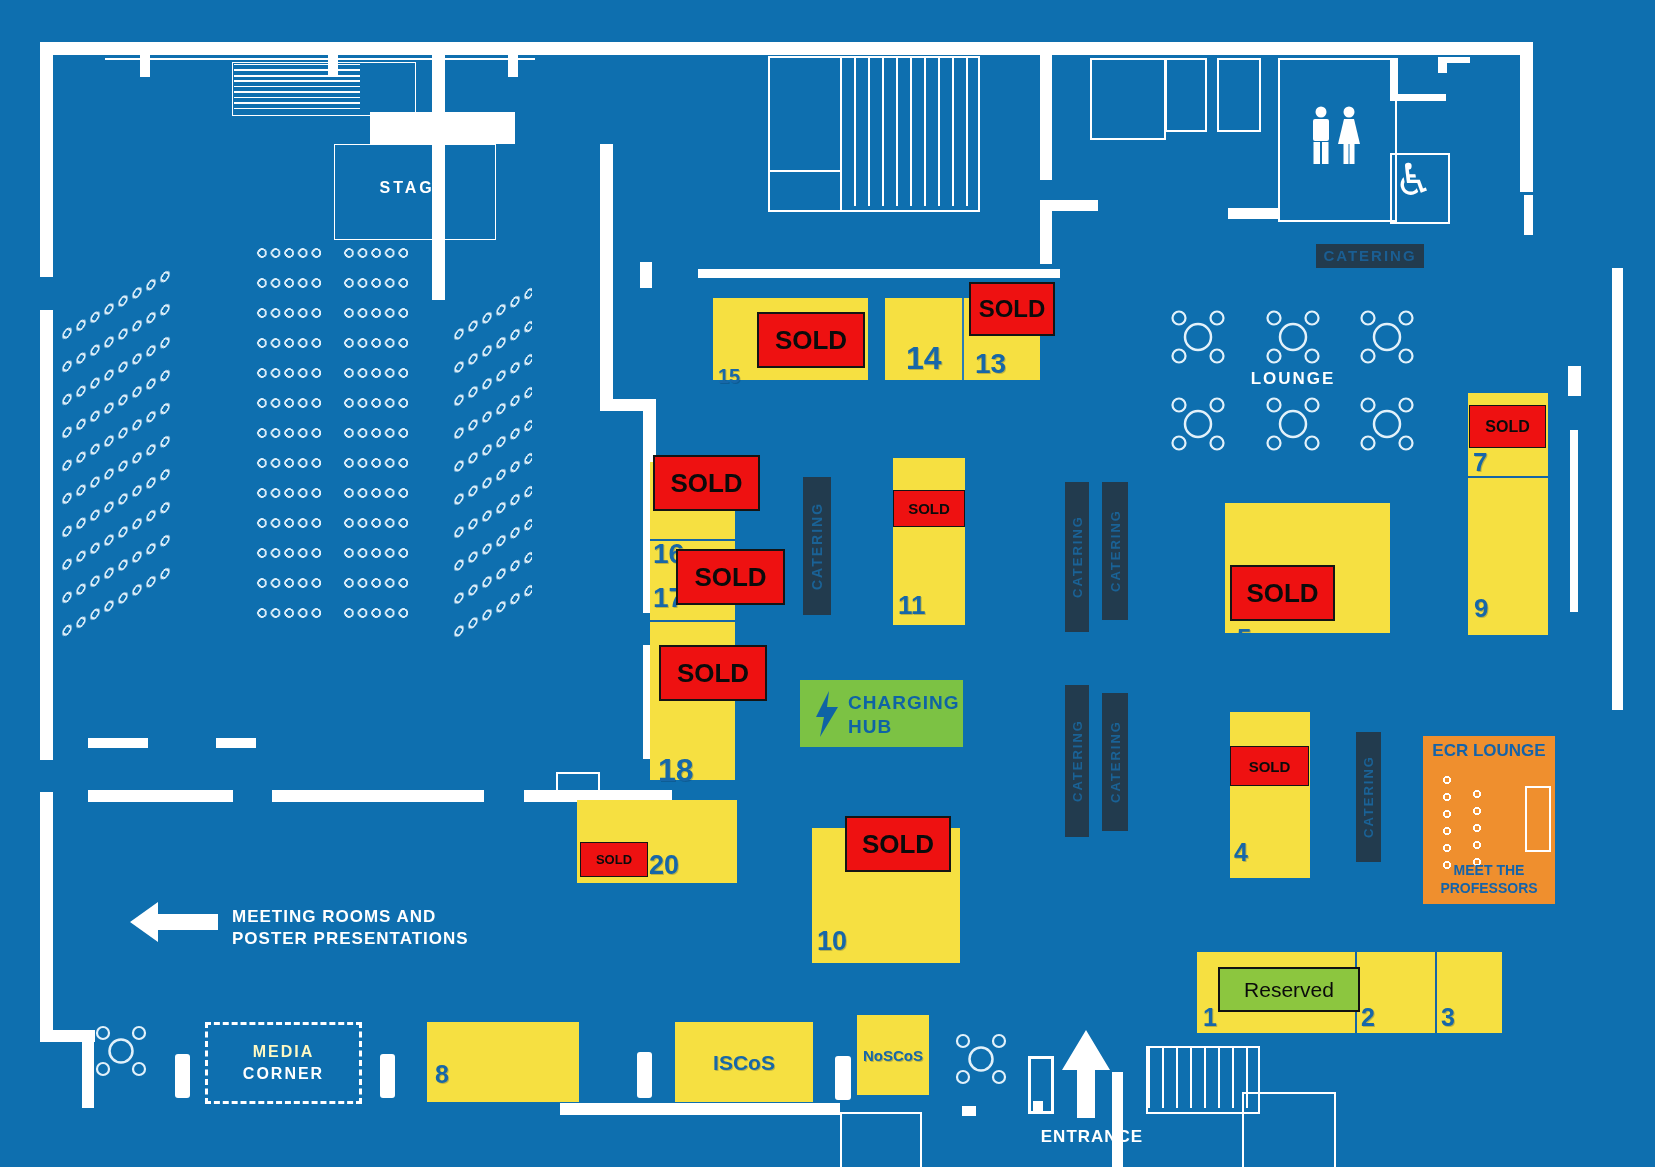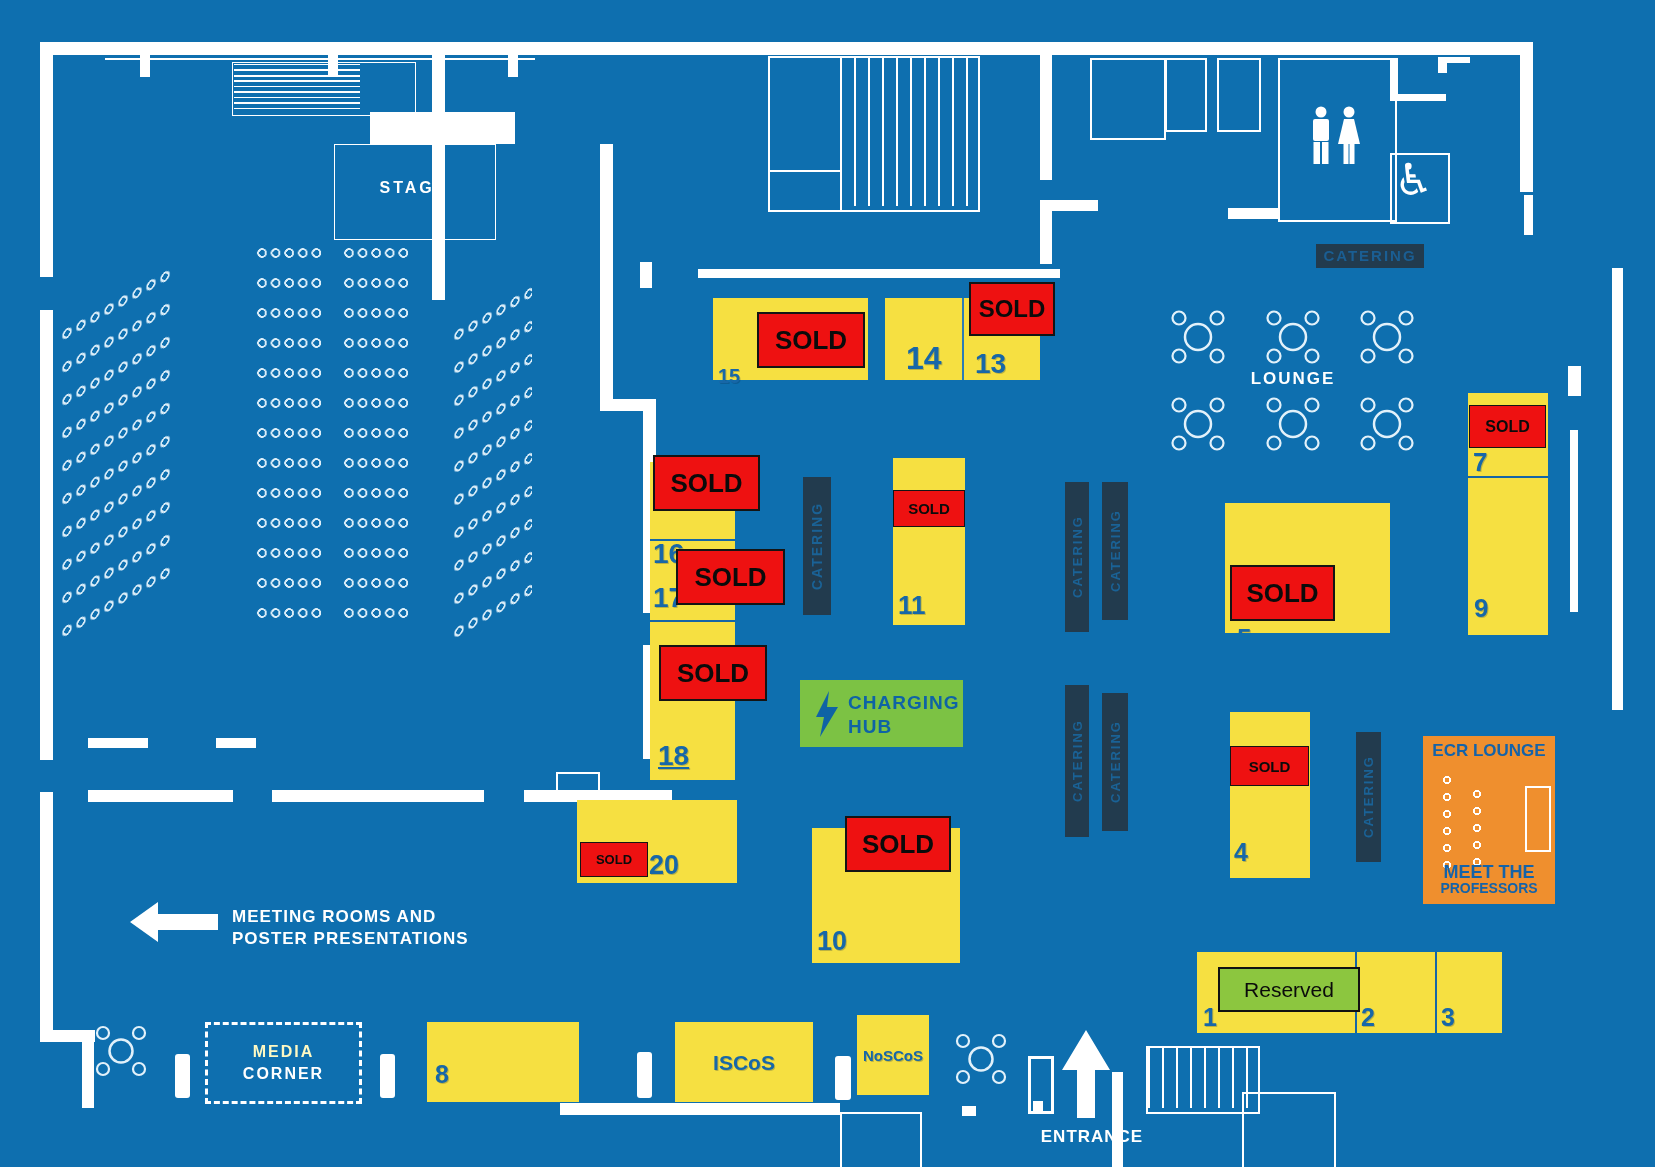--- a/index.html
+++ b/index.html
@@ -154,21 +154,21 @@
   </div>
   <div class="booth" style="left:962px;top:298px;width:78px;height:82px;border-left:2px solid #2b7cb5;box-sizing:border-box;">
     <span class="num" style="left:11px;top:44px;font-size:28px;margin-top:8px;">13</span>
   </div>
 
   <div class="booth" style="left:650px;top:462px;width:85px;height:318px;">
     <div class="divline" style="left:0;top:77px;width:85px;height:2px;"></div>
     <div class="divline" style="left:0;top:158px;width:85px;height:2px;"></div>
     <span class="num" style="left:3px;top:42px;font-size:28px;margin-top:36px;">16</span>
     <span class="num" style="left:3px;top:122px;font-size:28px;">17</span>
-    <span class="num" style="left:8px;top:280px;font-size:28px;text-decoration:underline;">18</span>
+    <span class="num" style="left:8px;top:292px;font-size:32px;">18</span>
   </div>
 
   <div class="booth" style="left:893px;top:458px;width:72px;height:167px;">
     <span class="num" style="left:5px;top:134px;font-size:26px;">11</span>
   </div>
 
   <div class="booth" style="left:1225px;top:503px;width:165px;height:130px;overflow:hidden;">
     <span class="num" style="left:12px;top:122px;font-size:26px;">5</span>
   </div>
 
@@ -236,21 +236,21 @@
       </svg>
     <div style="position:absolute;left:48px;top:12px;color:#0F63A5;font-weight:800;font-size:19px;letter-spacing:1px;">CHARGING</div>
     <div style="position:absolute;left:48px;top:36px;color:#0F63A5;font-weight:800;font-size:19px;letter-spacing:1px;">HUB</div>
   </div>
 
   <div class="abs" style="left:1423px;top:710px;width:132px;height:168px;background:var(--ecr_orange);margin-top:26px;">
     <div style="position:absolute;left:0;top:5px;width:132px;text-align:center;color:#1563A8;font-weight:800;font-size:17px;">ECR LOUNGE</div>
     <div class="ecrchairs" style="left:14px;top:36px;width:20px;height:104px;"></div>
     <div class="ecrchairs" style="left:44px;top:50px;width:20px;height:88px;"></div>
     <div style="position:absolute;left:102px;top:50px;width:26px;height:66px;border:2.5px solid #fff;box-sizing:border-box;"></div>
-    <div style="position:absolute;left:0;top:126px;width:132px;text-align:center;color:#1563A8;font-weight:800;font-size:18px;">MEET THE</div>
+    <div style="position:absolute;left:0;top:126px;width:132px;text-align:center;color:#1563A8;font-weight:800;font-size:14px;">MEET THE</div>
     <div style="position:absolute;left:0;top:144px;width:132px;text-align:center;color:#1563A8;font-weight:800;font-size:14px;">PROFESSORS</div>
   </div>
 
   <svg class="abs" style="left:1310px;top:106px;" width="22" height="60" viewBox="0 0 22 60">
       <circle cx="11" cy="6" r="5.5" fill="#fff"></circle>
       <rect x="3" y="13" width="16" height="22" rx="2" fill="#fff"></rect>
       <rect x="3.5" y="36" width="6.5" height="22" fill="#fff"></rect>
       <rect x="12" y="36" width="6.5" height="22" fill="#fff"></rect>
     </svg>
   <svg class="abs" style="left:1336px;top:106px;" width="26" height="60" viewBox="0 0 26 60">

